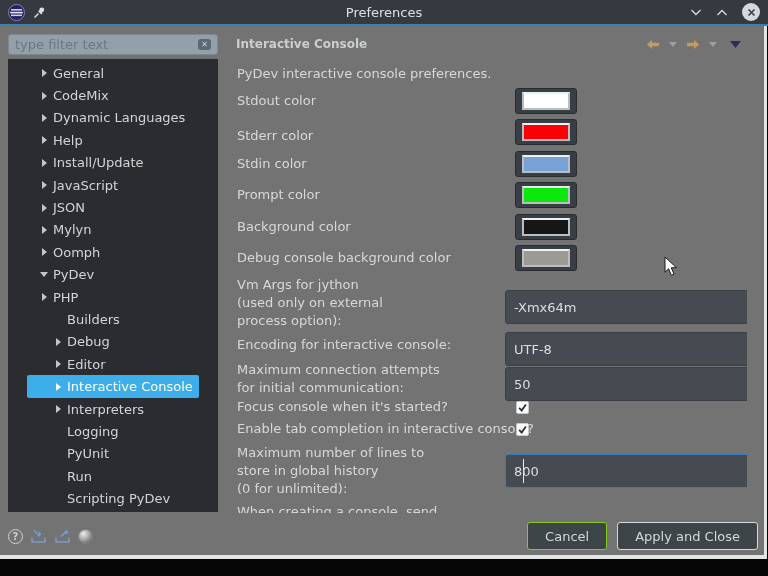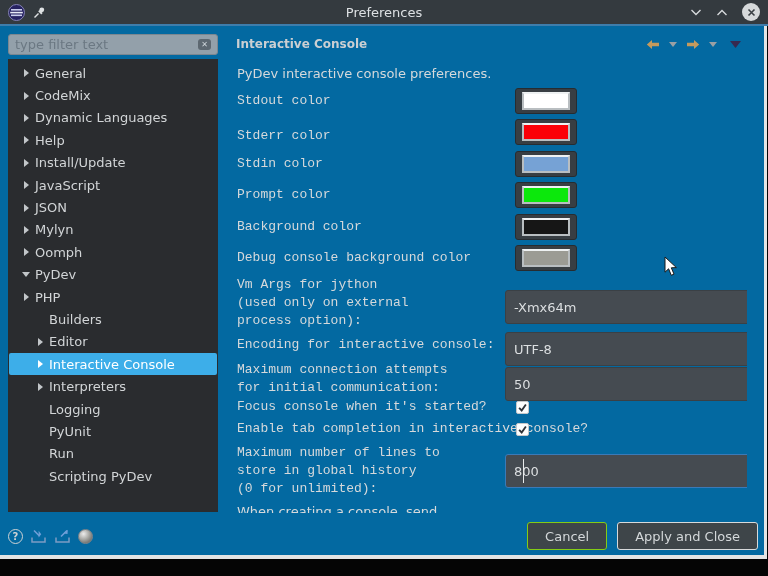--- a/index.html
+++ b/index.html
@@ -11,50 +11,50 @@
   .titlebar { position:absolute; left:0; top:0; width:768px; height:24px; background:#343a3f;
               display:flex; align-items:center; padding:0 8px; }
   .titlebar-left { display:flex; align-items:center; gap:8px; }
   .title-text { position:absolute; left:0; right:0; text-align:center; color:#dde0e3; font-size:13px; pointer-events:none; }
   .titlebar-right { margin-left:auto; display:flex; align-items:center; gap:14px; z-index:2; }
   .win-btn { display:flex; align-items:center; justify-content:center; cursor:default; }
   .close-circle { width:18px; height:18px; border-radius:50%; background:#d6d9db; display:flex; align-items:center; justify-content:center; }
   .accent-line { position:absolute; left:0; top:24px; width:768px; height:2px; background:#3f7dab; }
 
   
-  .window { position:absolute; left:0; top:26px; width:767px; height:533px; background:#0369a1;
+  .window { position:absolute; left:0; top:26px; width:767px; height:533px; background:#737373;
             border-right:3px solid #e3e4e4; border-bottom:4px solid #e3e4e4; }
 
   
   .sidebar { position:absolute; left:8px; top:8px; width:210px; height:478px; }
   .filter-box { position:relative; width:210px; height:21px; background:#93a0aa; border:1px solid #7b8791;
                 border-radius:3px; display:flex; align-items:center; padding:0 6px; }
   .filter-placeholder { color:#6b7883; font-size:13px; flex:1; white-space:nowrap; overflow:hidden; }
   .filter-clear { width:13px; height:11px; border-radius:3px; background:#5d6871; color:#cdd4d9; font-size:8px;
                   display:flex; align-items:center; justify-content:center; line-height:1; }
   .tree { position:absolute; left:0; top:25px; width:210px; height:453px; background:#2a2c2f; padding-top:3px; overflow:hidden; }
   .tree-row { position:relative; height:22.4px; display:flex; align-items:center; color:#d2d5d7; font-size:13px;
-              border-radius:2px; margin:0 1px; }
+              border-radius:2px; margin:0 19px; }
   .tree-row.sel { background:#3daee9; color:#ffffff; }
   .tree-arrow { width:10px; display:flex; align-items:center; justify-content:center; flex:none; }
   .tri-r { width:0; height:0; border-left:5px solid #c2c6c9; border-top:4px solid transparent; border-bottom:4px solid transparent; }
   .tri-d { width:0; height:0; border-top:5px solid #c2c6c9; border-left:4px solid transparent; border-right:4px solid transparent; }
   .tree-row.sel .tri-r { border-left-color:#ffffff; }
   .ind0 { padding-left:12px; } .ind1 { padding-left:26px; }
   .tree-label { margin-left:4px; white-space:nowrap; }
 
   
   .content { position:absolute; left:226px; top:0; width:521px; height:487px; overflow:hidden; }
   .c-header { position:absolute; left:10px; right:6px; top:8px; height:20px; display:flex; align-items:center; }
   .c-title { font-size:12px; font-weight:bold; color:#cbcfd2; }
   .nav-group { margin-left:auto; display:flex; align-items:center; gap:9px; }
   .intro { position:absolute; left:11px; top:40px; font-size:13px; color:#d6d9db; }
 
   .crow { position:absolute; left:11px; width:500px; display:flex; }
-  .crow-label { font-size:13px; color:#d6d9db; white-space:pre-line; line-height:18px;font-family:Liberation Mono, monospace; }
+  .crow-label { font-size:13px; color:#d6d9db; white-space:pre-line; line-height:18px; }
   .swatch-btn { position:absolute; left:278px; top:0; width:62px; height:26px; background:#383e43;
                 border:1px solid #272c30; border-radius:3px; display:flex; align-items:center; justify-content:center; }
   .swatch-frame { width:48px; height:18px; border:2px solid #b9bec1; border-top-color:#eef1f2; background:#000; }
   .swatch-fill { width:100%; height:100%; }
 
   .tfield { position:absolute; left:268px; width:251px; height:22px; background:#454b51; border:1px solid #3a4045;
             border-radius:3px; color:#dcdfe1; font-size:13px; display:flex; align-items:center; padding:16px 8px; }
   .tfield.focused { border:1px solid #3a7ab8; height:25px; }
   .caret { position:absolute; left:17px; top:4px; bottom:4px; width:1px; background:#e8ebec; }
 
@@ -199,20 +199,26 @@
             <span class="tree-label">PHP</span>
           </div>
           <div class="tree-row ind1">
             <span class="tree-arrow"></span>
             <span class="tree-label">Builders</span>
           </div>
           <div class="tree-row ind1">
             <span class="tree-arrow">
               <span class="tri-r"></span>
             </span>
+            <span class="tree-label">Debug</span>
+          </div>
+          <div class="tree-row ind1">
+            <span class="tree-arrow">
+              <span class="tri-r"></span>
+            </span>
             <span class="tree-label">Editor</span>
           </div>
           <div class="tree-row ind1 sel">
             <span class="tree-arrow">
               <span class="tri-r"></span>
             </span>
             <span class="tree-label">Interactive Console</span>
           </div>
           <div class="tree-row ind1">
             <span class="tree-arrow">

